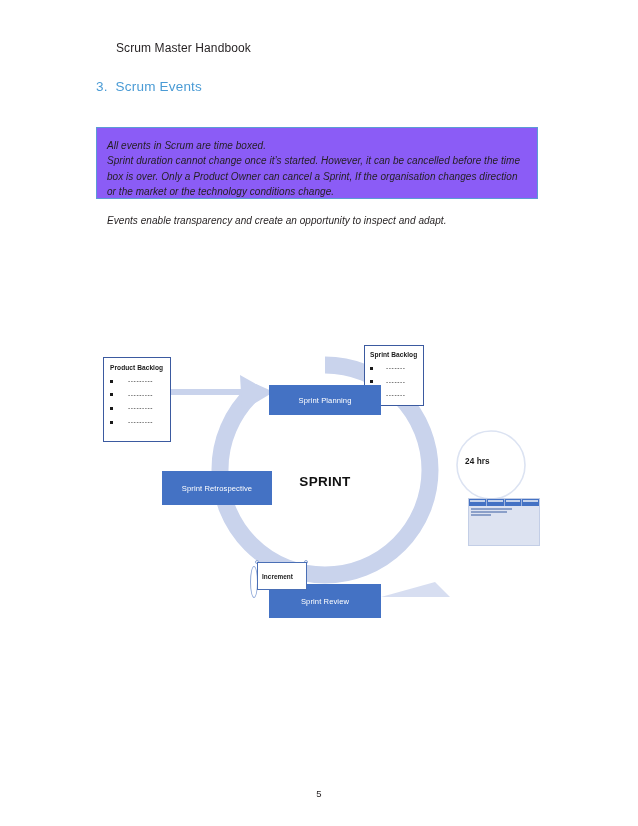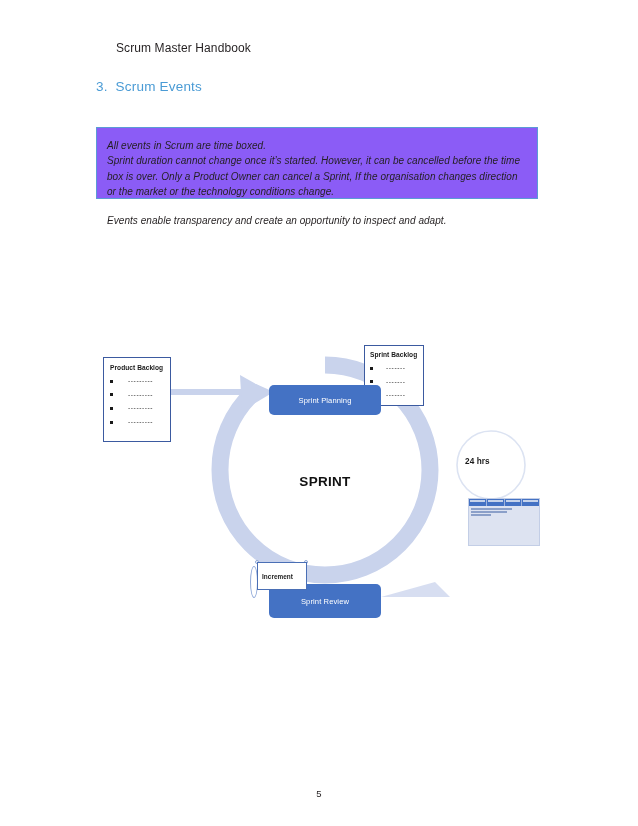--- a/index.html
+++ b/index.html
@@ -148,21 +148,21 @@
     height: 61px;
     padding: 5px 5px 0 5px;
   }
   #sprint-backlog .doc-row { margin-top: 7px; }
   #sprint-backlog .doc-dashes { margin-left: 13px; }
 
   
   .event-box {
     position: absolute;
     background: #4472c4;
-    border-radius: 5px;
+    border-radius: 0;
     box-sizing: border-box;
     display: flex;
     align-items: center;
     justify-content: center;
     color: #ffffff;
     font-size: 7.6px;
     letter-spacing: 0.1px;
     white-space: nowrap;
   }
   #evt-planning     { left: 179px; top: 50px;  width: 112px; height: 30px; }
@@ -370,20 +370,23 @@
         <span class="doc-bullet"></span>
         <span class="doc-dashes">-------</span>
       </div>
     </div>
 
     <div class="event-box" id="evt-planning">
       <span>Sprint Planning</span>
     </div>
     <div class="event-box" id="evt-review">
       <span>Sprint Review</span>
+    </div>
+    <div class="event-box" id="evt-retrospective">
+      <span>Sprint Retrospective</span>
     </div>
 
     <div class="sprint-label">SPRINT</div>
 
     <div class="hrs-label">24 hrs</div>
 
     <div class="increment-spine"></div>
     <div class="increment-pin" id="inc-pin-a"></div>
     <div class="increment-pin" id="inc-pin-b"></div>
     <div class="increment-box"></div>

